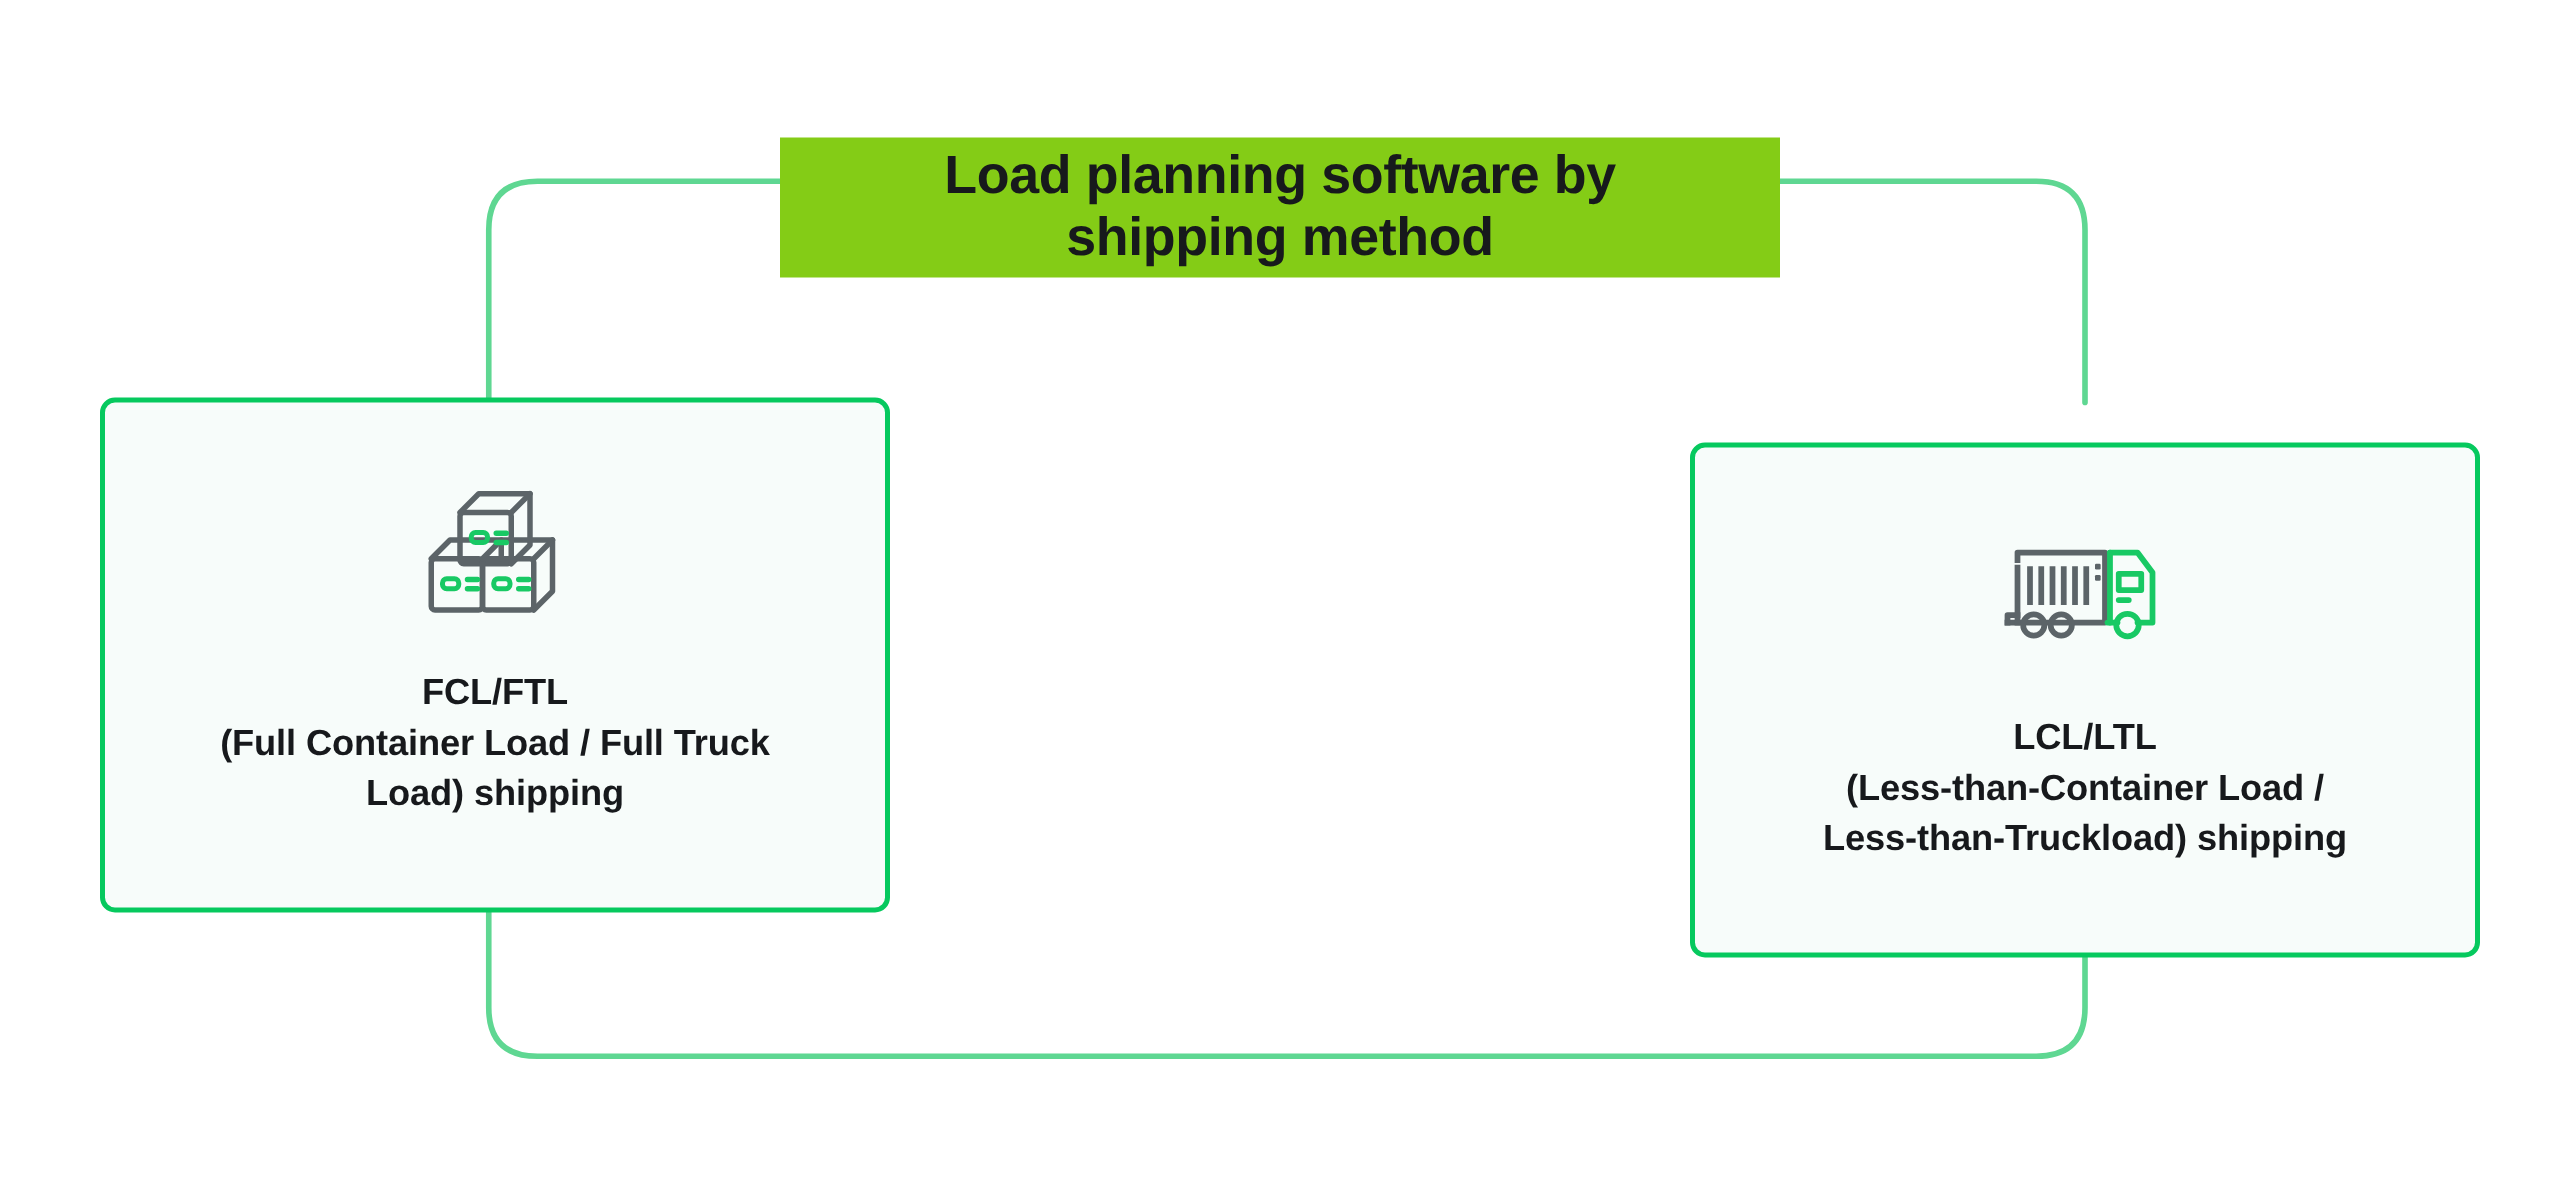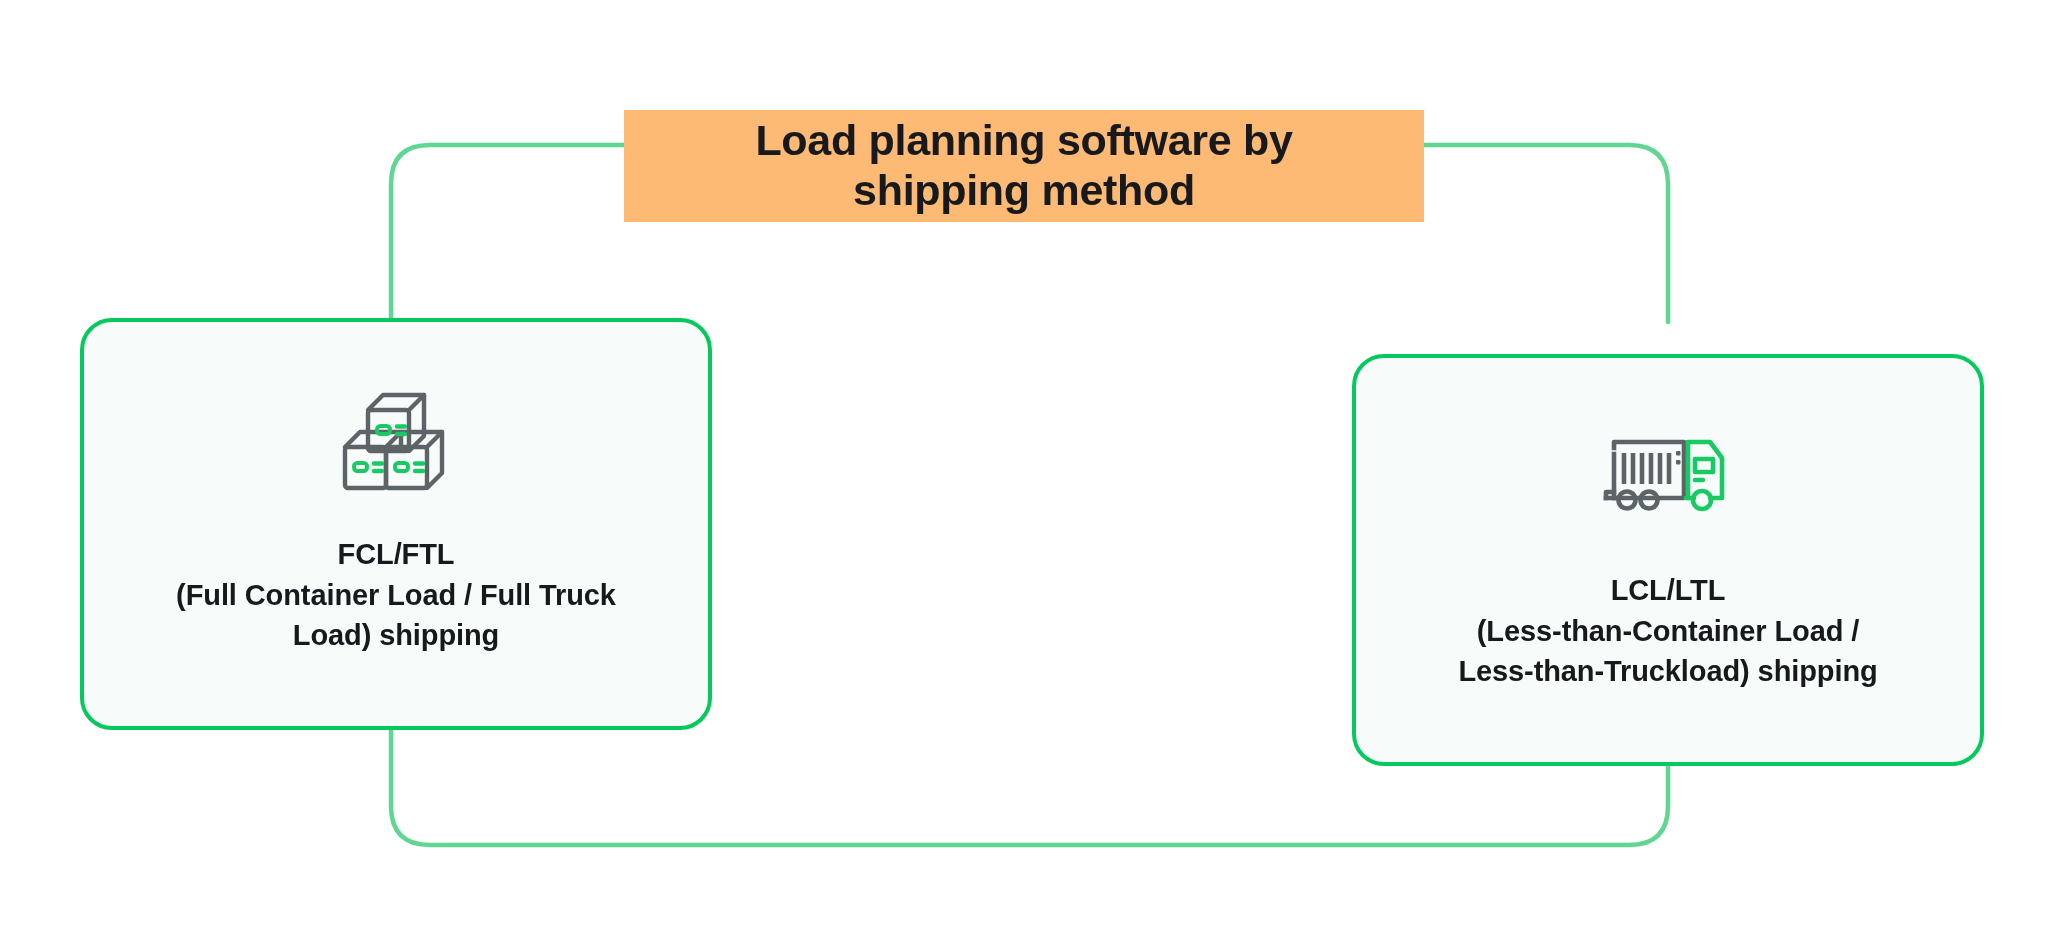--- a/index.html
+++ b/index.html
@@ -19,34 +19,34 @@
   #diagram-title{
     position:absolute;
     left:624px;top:110px;width:800px;
     text-align:center;
     font-size:43px;
     font-weight:700;
     line-height:1.16;
     color:#17191C;
     letter-spacing:-0.3px;
     z-index:3;
-    background:#fdba74;
+    background:#84cc16;
     padding:6px 10px;
     box-sizing:border-box;
     white-space:pre-line;
   }
 
   
   .node-card{
     position:absolute;
     top:318px;
     width:632px;height:412px;
     box-sizing:border-box;
     border:4px solid #06C95E;
-    border-radius:32px;
+    border-radius:12px;
     background:#F7FCFA;
     z-index:2;
     display:flex;
     flex-direction:column;
     align-items:center;
   }
   #card-fcl{left:80px;}
   #card-lcl{left:1352px;margin-top:36px;}
 
   .card-icon{

